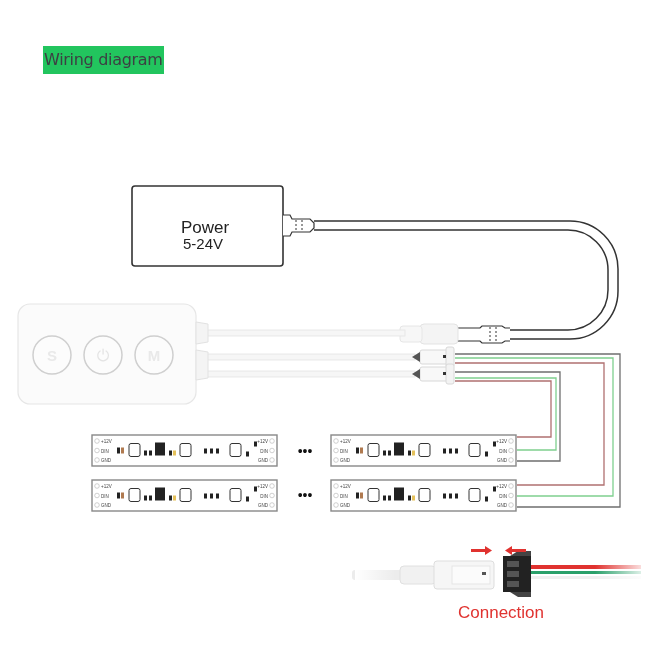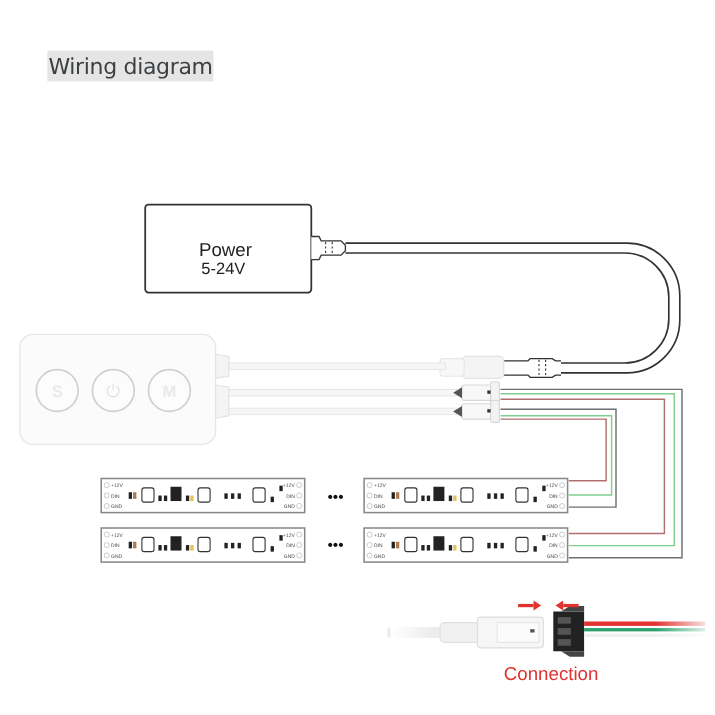--- a/index.html
+++ b/index.html
@@ -1,17 +1,17 @@
 <!DOCTYPE html>
 <html><head>
 <meta charset="utf-8">
 <style>
   html,body{margin:0;padding:0;background:#fff;}
   body{width:650px;height:650px;position:relative;overflow:hidden;font-family:"Liberation Sans",sans-serif;}
-  .title{position:absolute;left:43px;top:46px;height:28px;line-height:28px;font-size:20px;color:#3c4043;background:#e5e5e5;padding:0 1px;font-family:"DejaVu Sans","Liberation Sans",sans-serif;letter-spacing:-0.3px;}
+  .title{position:absolute;left:43px;top:46px;height:28px;line-height:28px;font-size:16px;color:#3c4043;background:#22c55e;padding:0 1px;font-family:"DejaVu Sans","Liberation Sans",sans-serif;letter-spacing:-0.3px;}
   svg{position:absolute;left:0;top:0;}
   .svgtext{font-family:"Liberation Sans",sans-serif;}
 </style>
 </head>
 <body>
 
 <div class="title">Wiring diagram</div>
 
 <svg width="650" height="650" viewBox="0 0 650 650">
   <defs>

